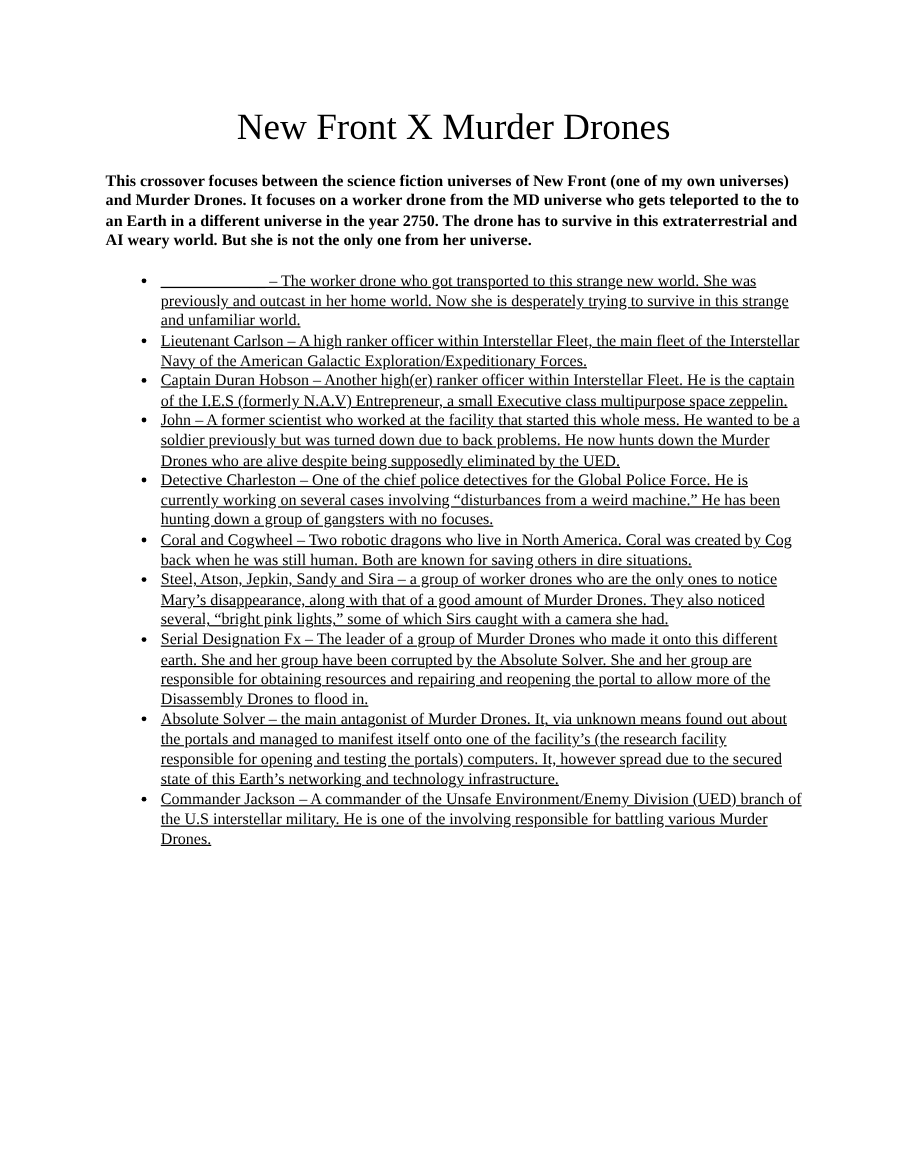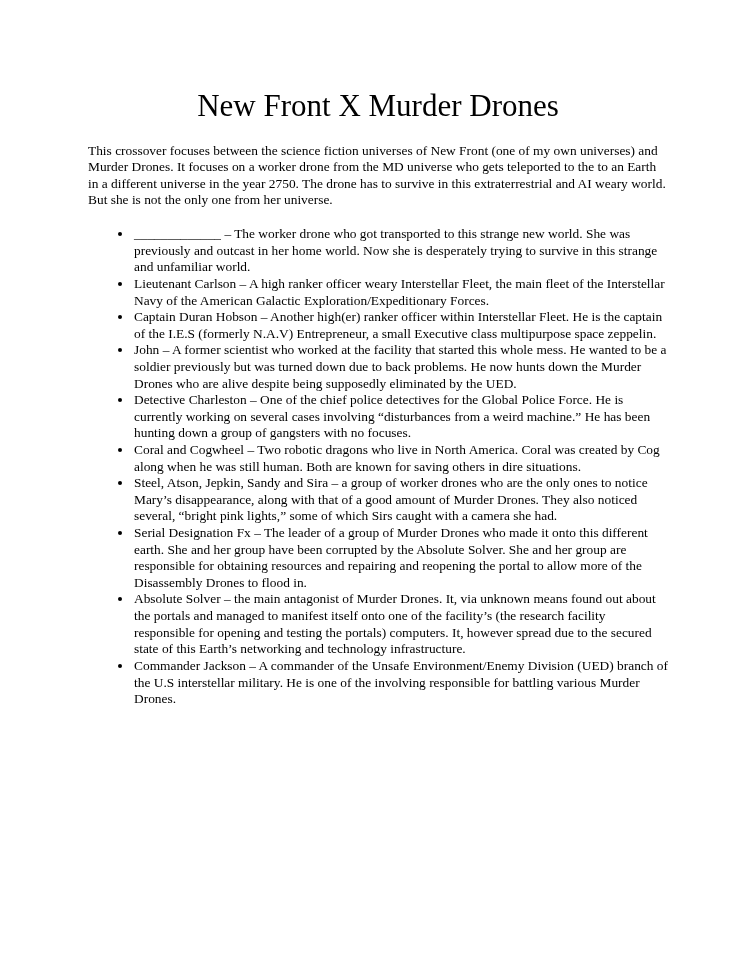--- a/index.html
+++ b/index.html
@@ -29,50 +29,52 @@
     margin: 0 0 19px 0;
     line-height: 1.15;
     letter-spacing: 0px;
   }
   .body-text {
     font-size: 13.4px;
     line-height: 1.24;
   }
   .intro-paragraph {
     margin: 0 0 17px 0;
+    font-weight: bold;
   }
   .characters-label {
     margin: 0 0 17px 0;
   }
   ul.character-list {
     margin: 0;
     padding: 0 0 0 45px;
     list-style: disc outside;
+    text-decoration: underline;
   }
   ul.character-list li {
     margin: 0;
     padding: 0 0 0 1px;
   }
 </style>
 </head>
 <body>
 
 <div class="page">
 
   <h1 class="doc-title">New Front X Murder Drones</h1>
 
   <p class="body-text intro-paragraph">This crossover focuses between the science fiction universes of New Front (one of my own universes) and Murder Drones. It focuses on a worker drone from the MD universe who gets teleported to the to an Earth in a different universe in the year 2750. The drone has to survive in this extraterrestrial and AI weary world. But she is not the only one from her universe.</p>
 
 
   <ul class="body-text character-list">
     <li>_____________ – The worker drone who got transported to this strange new world. She was previously and outcast in her home world. Now she is desperately trying to survive in this strange and unfamiliar world.</li>
-    <li>Lieutenant Carlson – A high ranker officer weary Interstellar Fleet, the main fleet of the Interstellar Navy of the American Galactic Exploration/Expeditionary Forces.</li>
+    <li>Lieutenant Carlson – A high ranker officer within Interstellar Fleet, the main fleet of the Interstellar Navy of the American Galactic Exploration/Expeditionary Forces.</li>
     <li>Captain Duran Hobson – Another high(er) ranker officer within Interstellar Fleet. He is the captain of the I.E.S (formerly N.A.V) Entrepreneur, a small Executive class multipurpose space zeppelin.</li>
     <li>John – A former scientist who worked at the facility that started this whole mess. He wanted to be a soldier previously but was turned down due to back problems. He now hunts down the Murder Drones who are alive despite being supposedly eliminated by the UED.</li>
     <li>Detective Charleston – One of the chief police detectives for the Global Police Force. He is currently working on several cases involving “disturbances from a weird machine.” He has been hunting down a group of gangsters with no focuses.</li>
-    <li>Coral and Cogwheel – Two robotic dragons who live in North America. Coral was created by Cog along when he was still human. Both are known for saving others in dire situations.</li>
+    <li>Coral and Cogwheel – Two robotic dragons who live in North America. Coral was created by Cog back when he was still human. Both are known for saving others in dire situations.</li>
     <li>Steel, Atson, Jepkin, Sandy and Sira – a group of worker drones who are the only ones to notice Mary’s disappearance, along with that of a good amount of Murder Drones. They also noticed several, “bright pink lights,” some of which Sirs caught with a camera she had.</li>
     <li>Serial Designation Fx – The leader of a group of Murder Drones who made it onto this different earth. She and her group have been corrupted by the Absolute Solver. She and her group are responsible for obtaining resources and repairing and reopening the portal to allow more of the Disassembly Drones to flood in.</li>
     <li>Absolute Solver – the main antagonist of Murder Drones. It, via unknown means found out about the portals and managed to manifest itself onto one of the facility’s (the research facility responsible for opening and testing the portals) computers. It, however spread due to the secured state of this Earth’s networking and technology infrastructure.</li>
     <li>Commander Jackson – A commander of the Unsafe Environment/Enemy Division (UED) branch of the U.S interstellar military. He is one of the involving responsible for battling various Murder Drones.</li>
   </ul>
 
 </div>
 
 </body></html>

